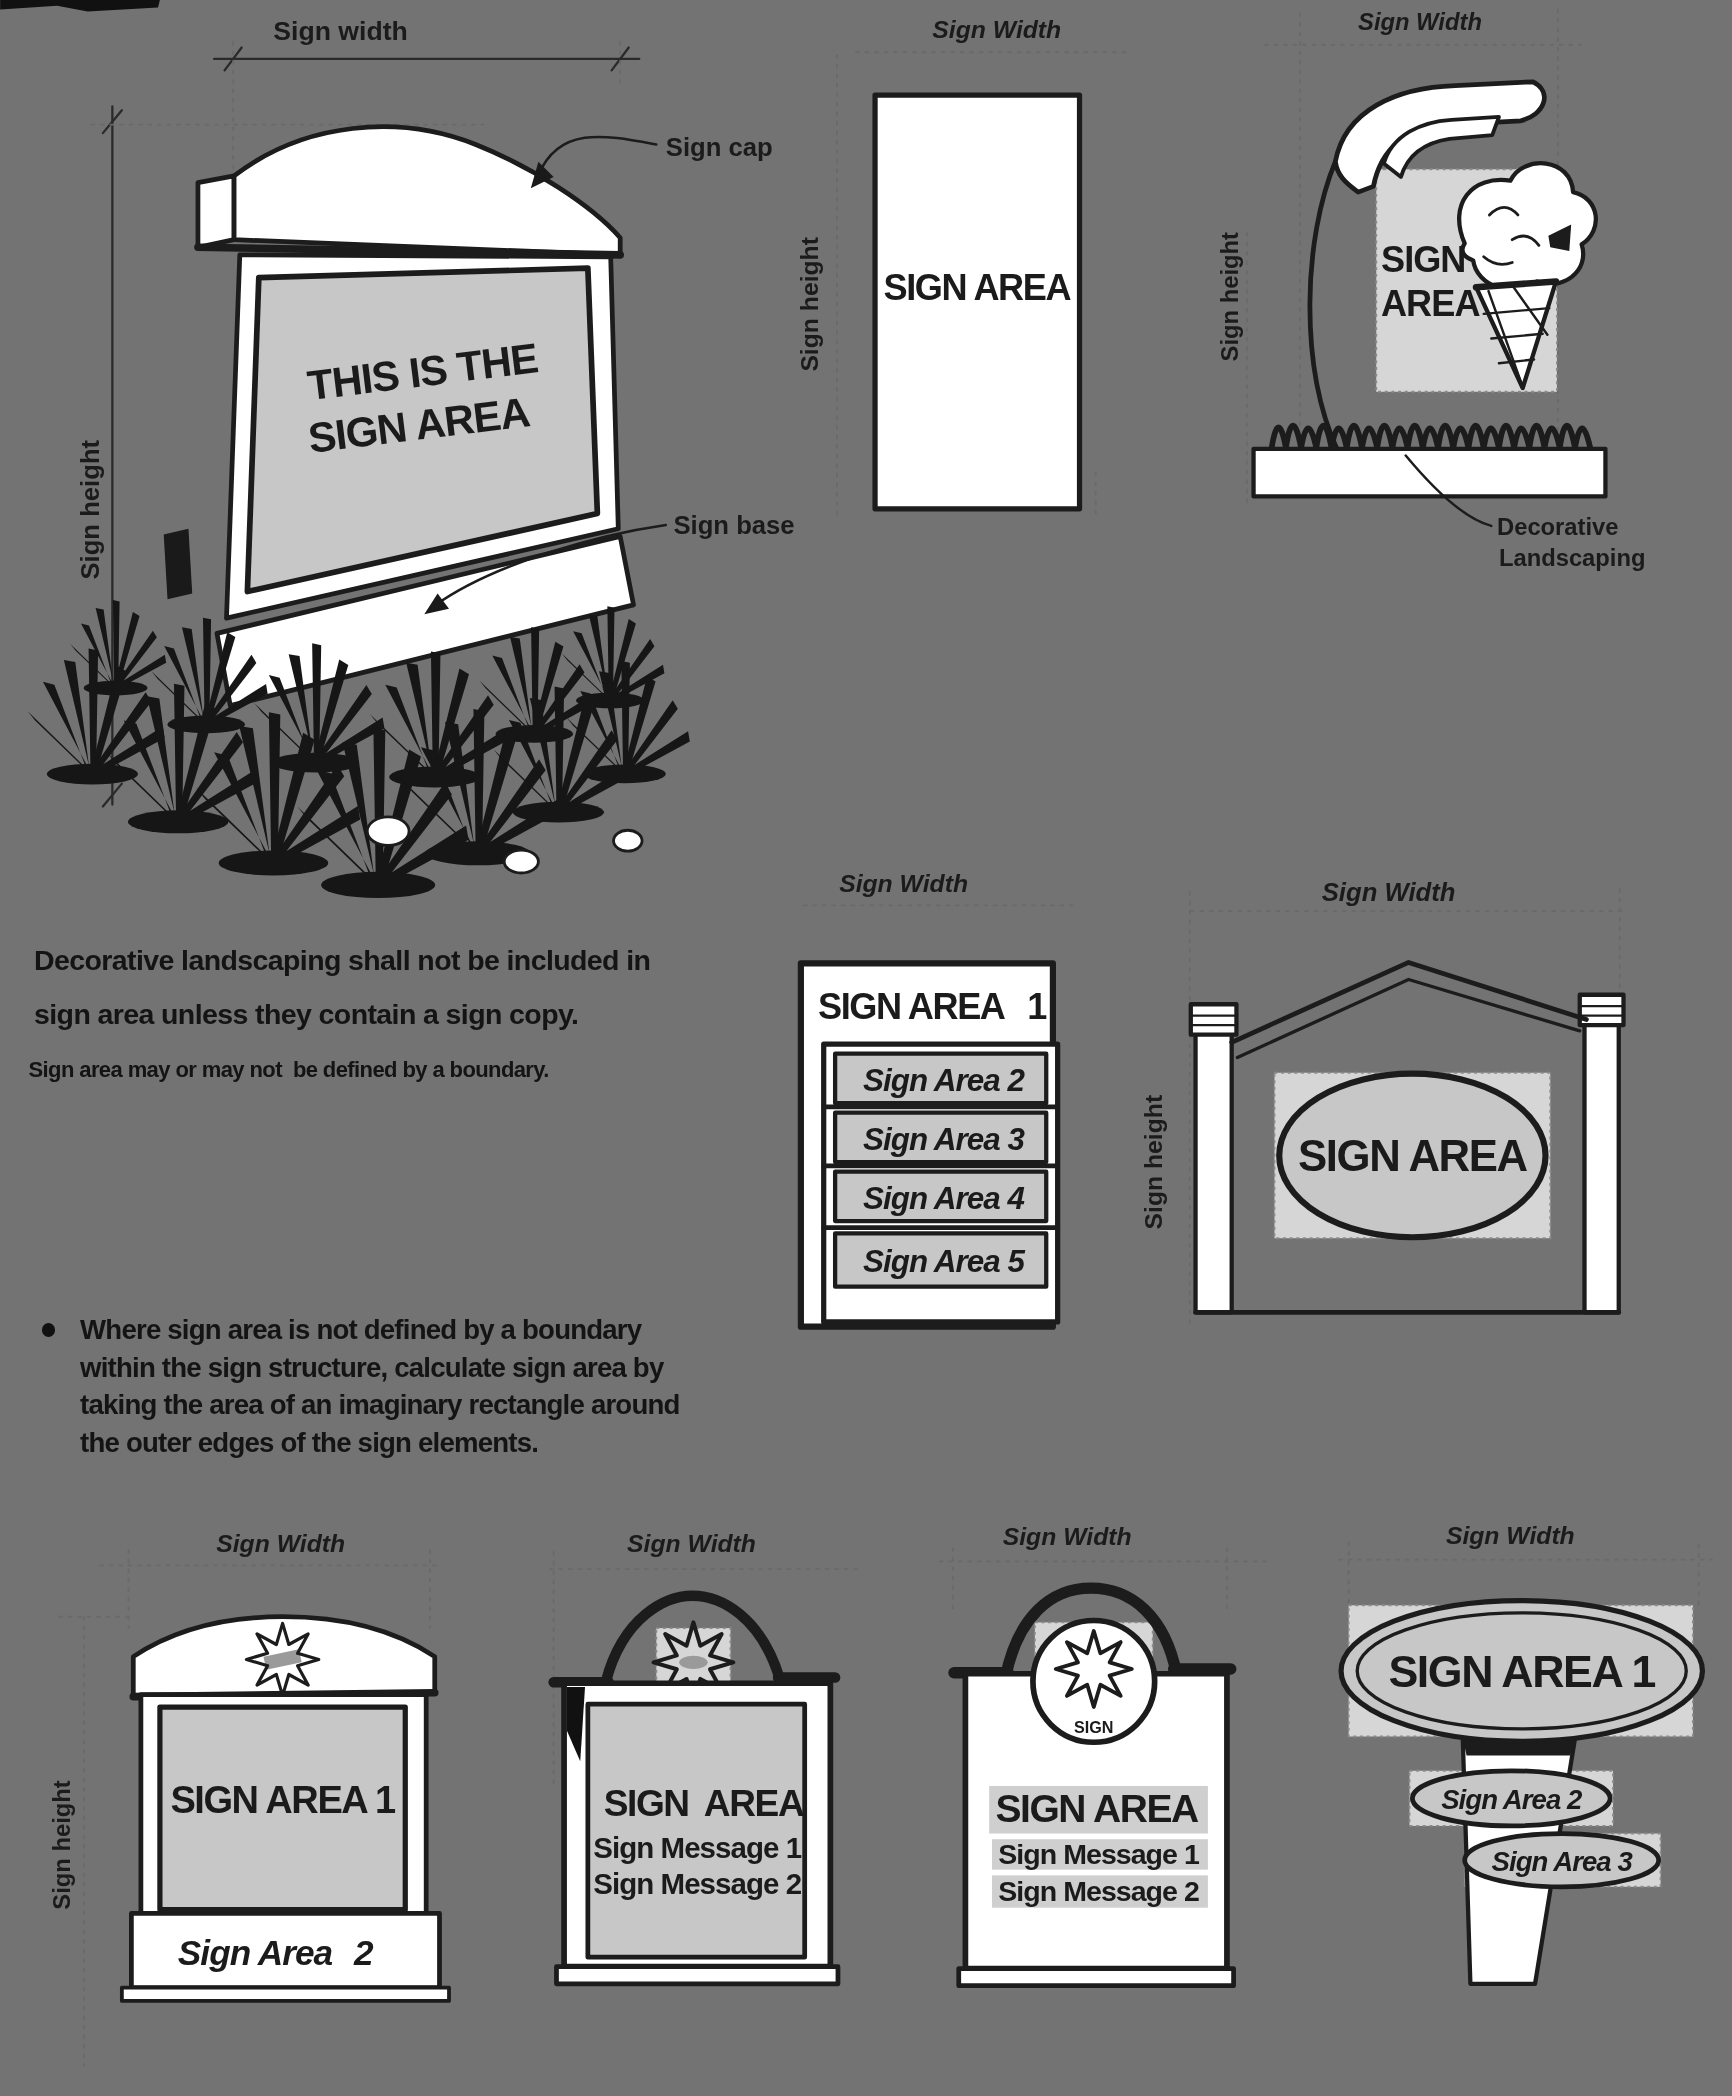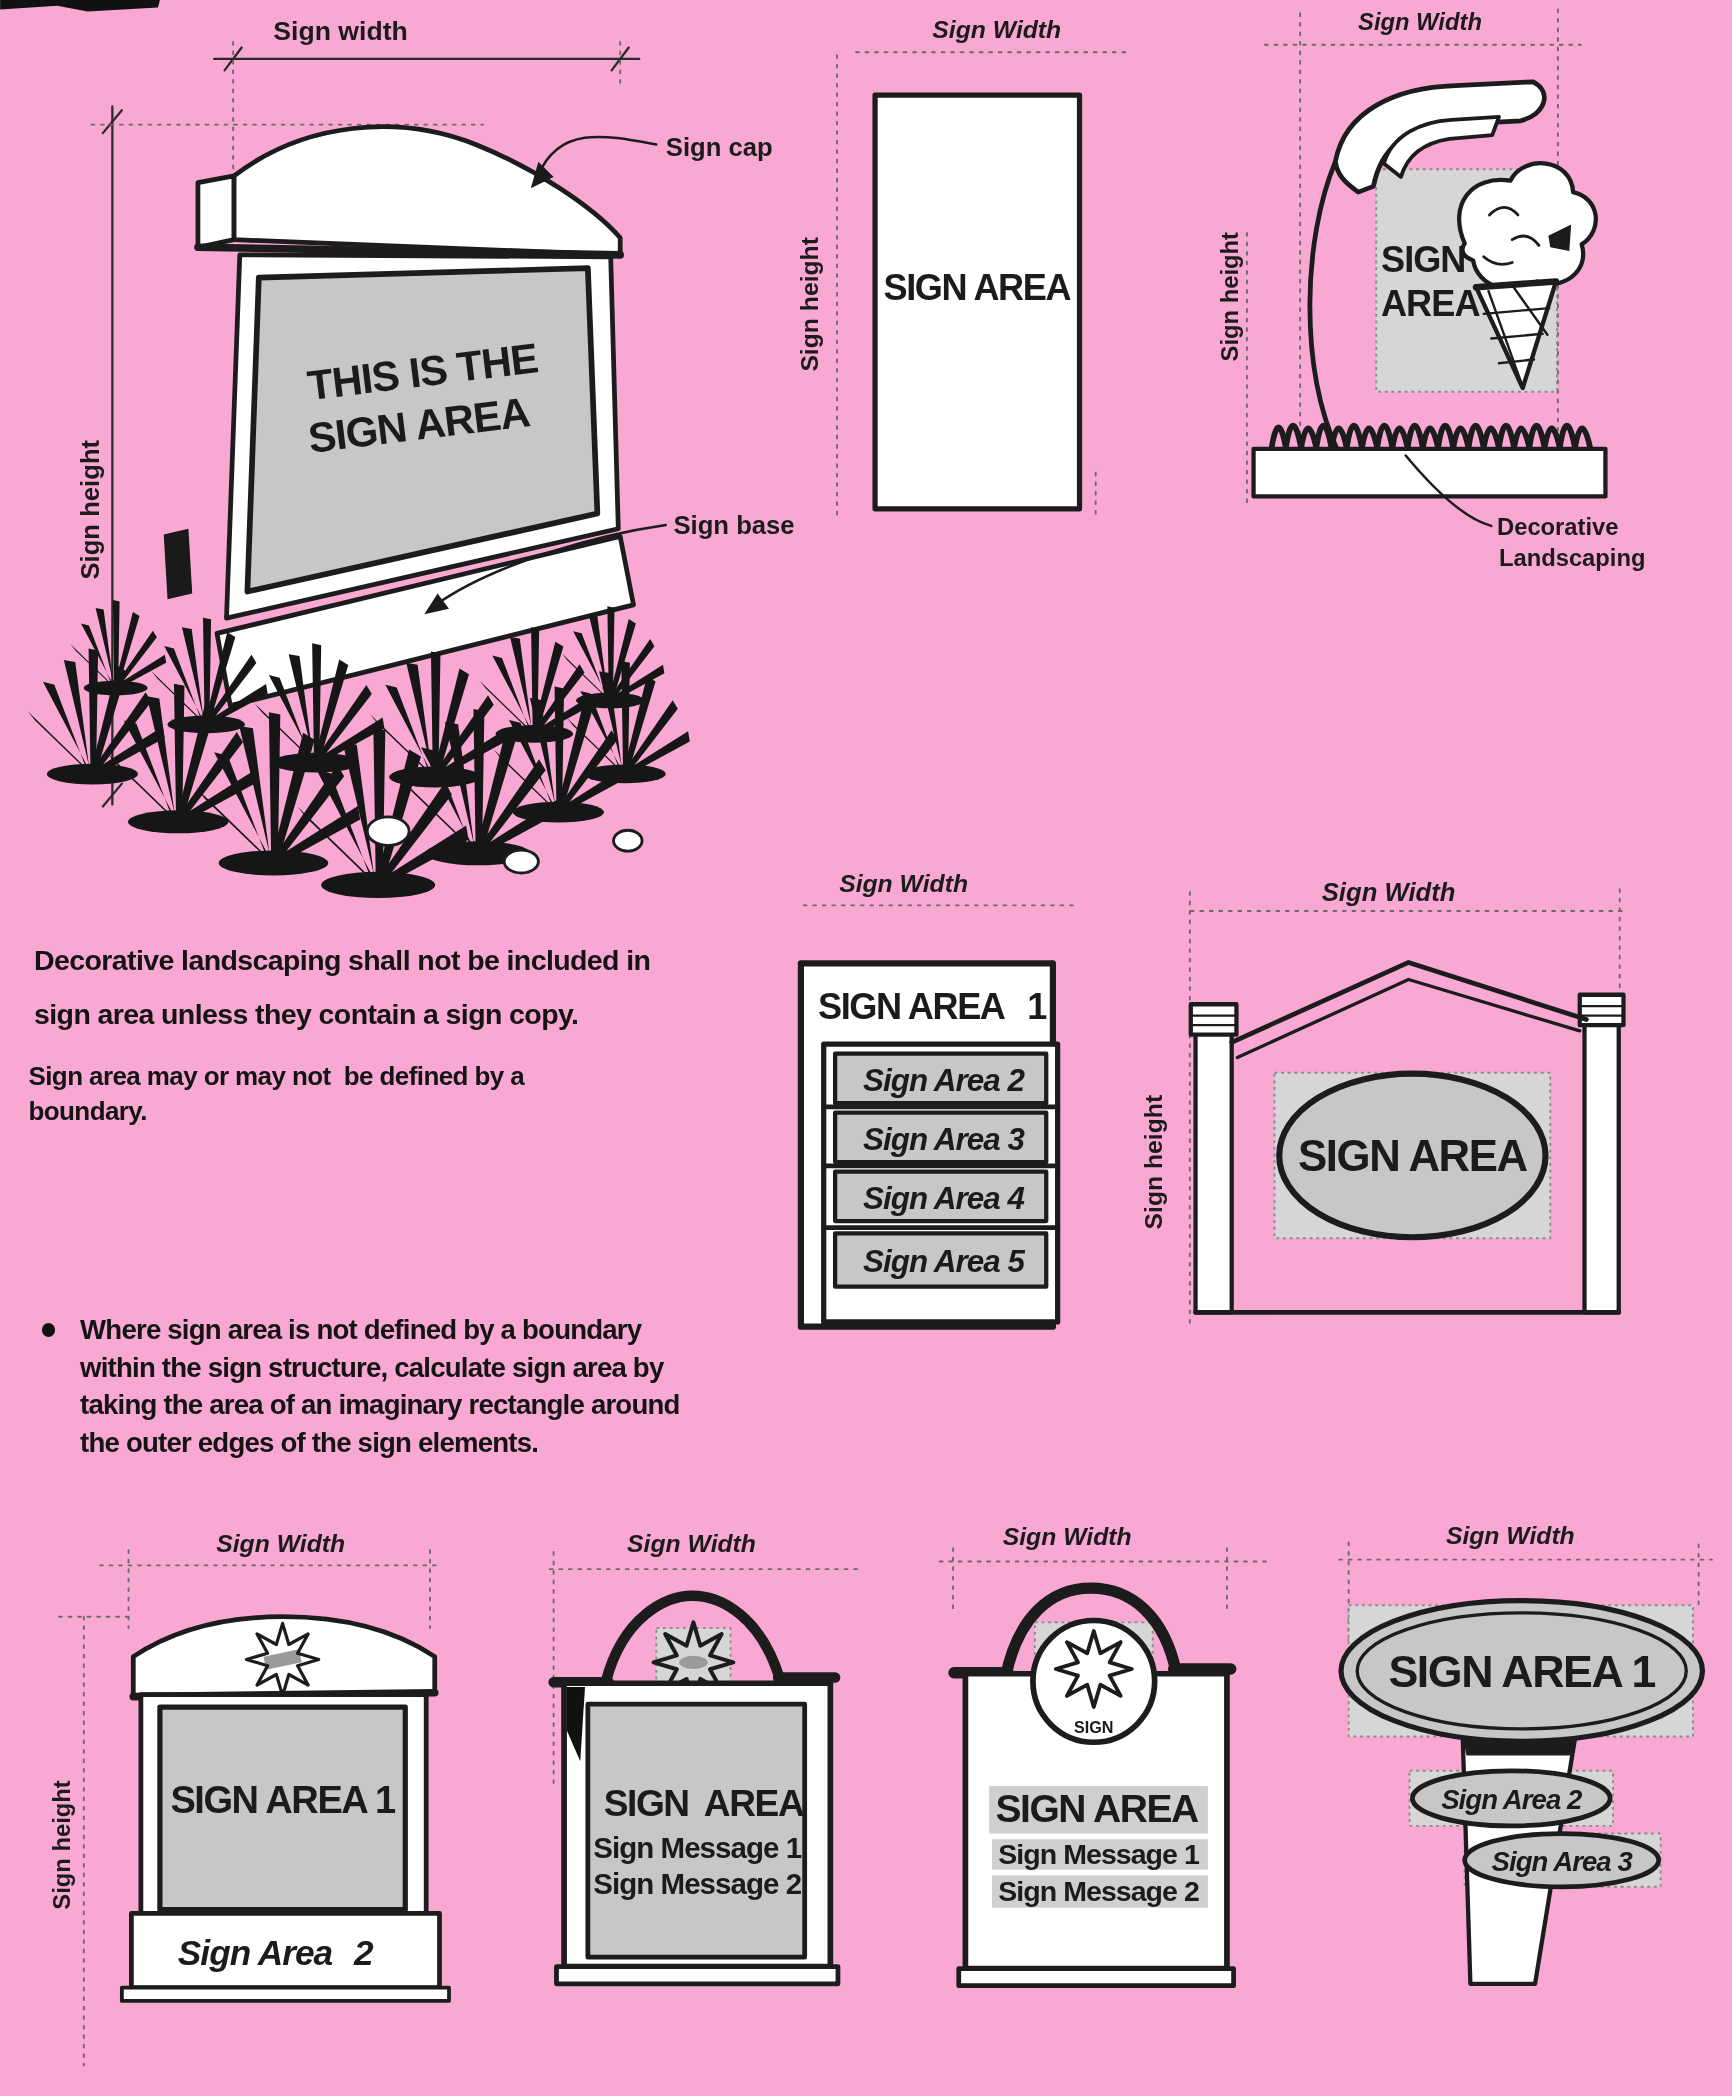--- a/index.html
+++ b/index.html
@@ -1,39 +1,39 @@
 <!DOCTYPE html>
 <html style="font-size:15px"><head>
 <meta charset="utf-8">
 <style>
   html,body { margin:0; padding:0; background:#e8e8e8; }
   .page {
     position:relative; width:1733px; height:2096px;
-    background:#f9a8d4; overflow:hidden;
+    background:#737373; overflow:hidden;
     font-family:"Liberation Sans", sans-serif;
   }
   svg.canvas { position:absolute; left:0; top:0; }
 
   
   .k   { stroke:#1c1c1c; fill:none; stroke-linecap:round; stroke-linejoin:round; }
   .fw  { stroke:#1c1c1c; fill:#ffffff; stroke-linecap:round; stroke-linejoin:round; }
   .fg  { stroke:#1c1c1c; fill:#c7c7c7; stroke-linejoin:round; }
   .dash{ stroke:#6a6a6a; stroke-width:2; fill:none; stroke-dasharray:3 7; stroke-linecap:round; }
   .dim { stroke:#2a2a2a; stroke-width:2.4; fill:none; stroke-linecap:round; }
   .gbox{ fill:#d6d6d6; stroke:#8a8a8a; stroke-width:2; stroke-dasharray:3 4; }
   text.lbl { font-family:"Liberation Sans", sans-serif; font-weight:700; fill:#1b1b1b; }
   .it   { font-style:italic; }
   .gray { fill:#8d8d8d; }
   .mid  { fill:#3c3c3c; }
   .dk2  { fill:#4a4a4a; }
 
   
   .note { position:absolute; font-weight:700; color:#141414; letter-spacing:-0.6px; white-space:pre-wrap; }
   .note-p1 { left:34px;  top:904px;  width:670px; font-size:28.5px; line-height:1.9; }
-  .note-p2 { left:28.5px;  top:1033px; width:599px; font-size:26px; line-height:1.35; }
+  .note-p2 { left:28.5px;  top:1033px; width:599px; font-size:22px; line-height:1.35; }
   .bullet  { position:absolute; display:flex; }
   .bullet-1 { left:38px; top:1111px; width:666px; }
   .bullet-2 { left:38px; top:1311px; width:666px; }
   .bullet-dot { flex:0 0 13.3px; width:13.3px; height:13.3px; border-radius:50%; background:#111; margin:12.4px 25px 0 3.8px; }
   .bullet-text { font-size:27.6px; line-height:1.36; font-weight:700; color:#141414; letter-spacing:-0.8px; width:628px; white-space:pre-wrap; }
 </style>
 </head>
 <body>
 
 <div class="page">

